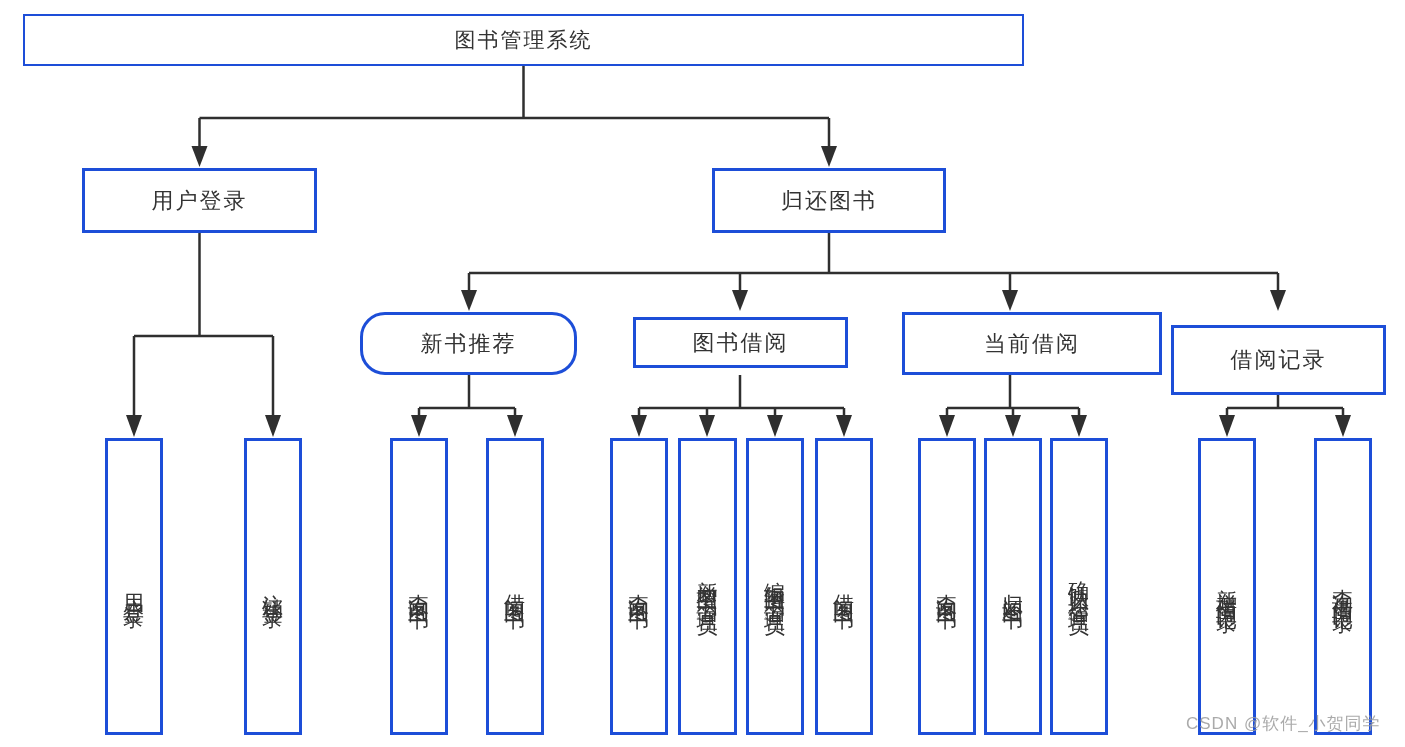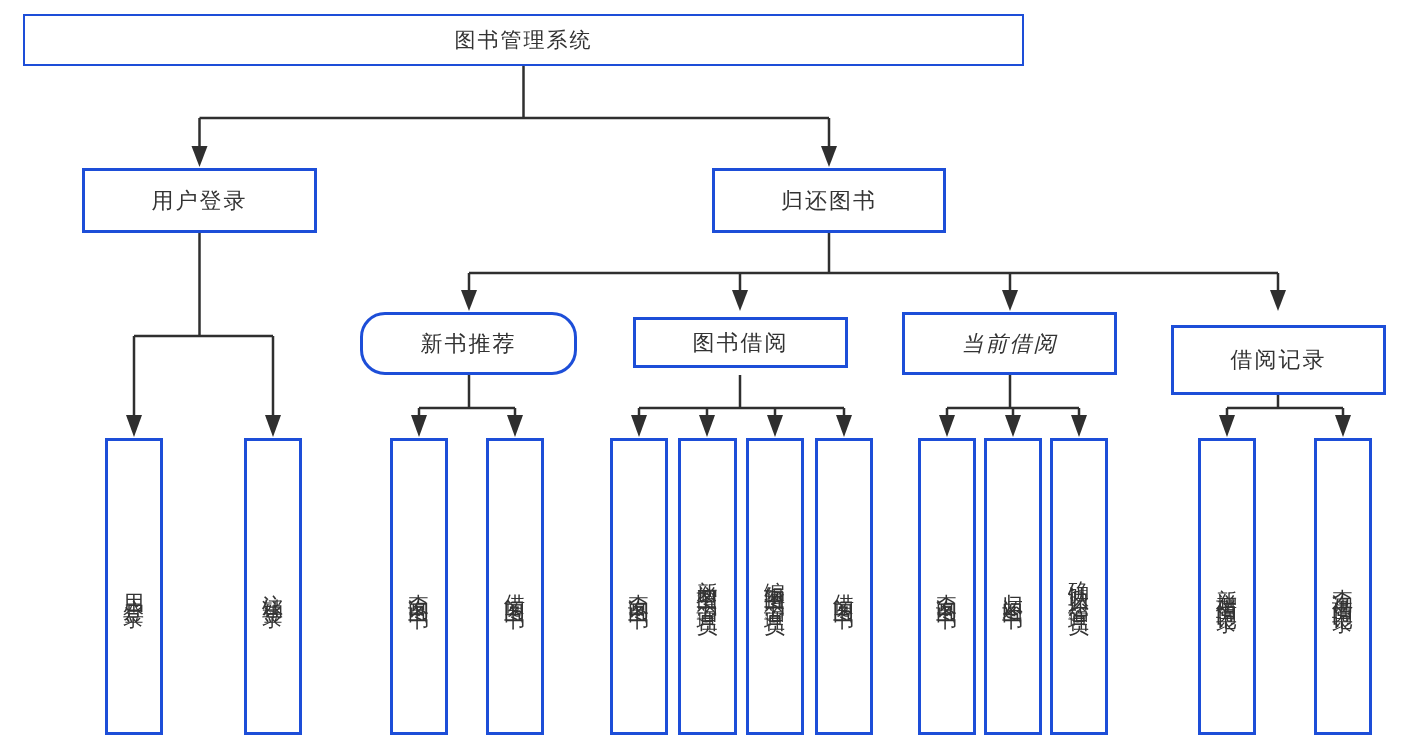--- a/index.html
+++ b/index.html
@@ -127,21 +127,21 @@
   <div class="node h" style="left:712px;top:168px;width:234px;height:65px;">
     <span>归还图书</span>
   </div>
 
   <div class="node h" style="left:360px;top:312px;width:217px;height:63px;border-radius:25px;">
     <span>新书推荐</span>
   </div>
   <div class="node h" style="left:633px;top:317px;width:215px;height:51px;text-align:center;">
     <span>图书借阅</span>
   </div>
-  <div class="node h" style="left:902px;top:312px;width:215px;height:63px;font-style:italic;">
+  <div class="node h" style="left:902px;top:312px;width:260px;height:63px;">
     <span>当前借阅</span>
   </div>
   <div class="node h" style="left:1171px;top:325px;width:215px;height:70px;">
     <span>借阅记录</span>
   </div>
 
   <div class="node leaf" style="left:105px;">
     <span class="vtext">用户登录</span>
   </div>
   <div class="node leaf" style="left:244px;">
@@ -178,14 +178,15 @@
     <span class="vtext">确认归还（管理员）</span>
   </div>
 
   <div class="node leaf" style="left:1198px;">
     <span class="vtext">新增借阅记录</span>
   </div>
   <div class="node leaf" style="left:1314px;">
     <span class="vtext">查询借阅记录</span>
   </div>
 
+  <div class="watermark">CSDN @软件_小贺同学</div>
 
 </div>
 
 </body></html>

